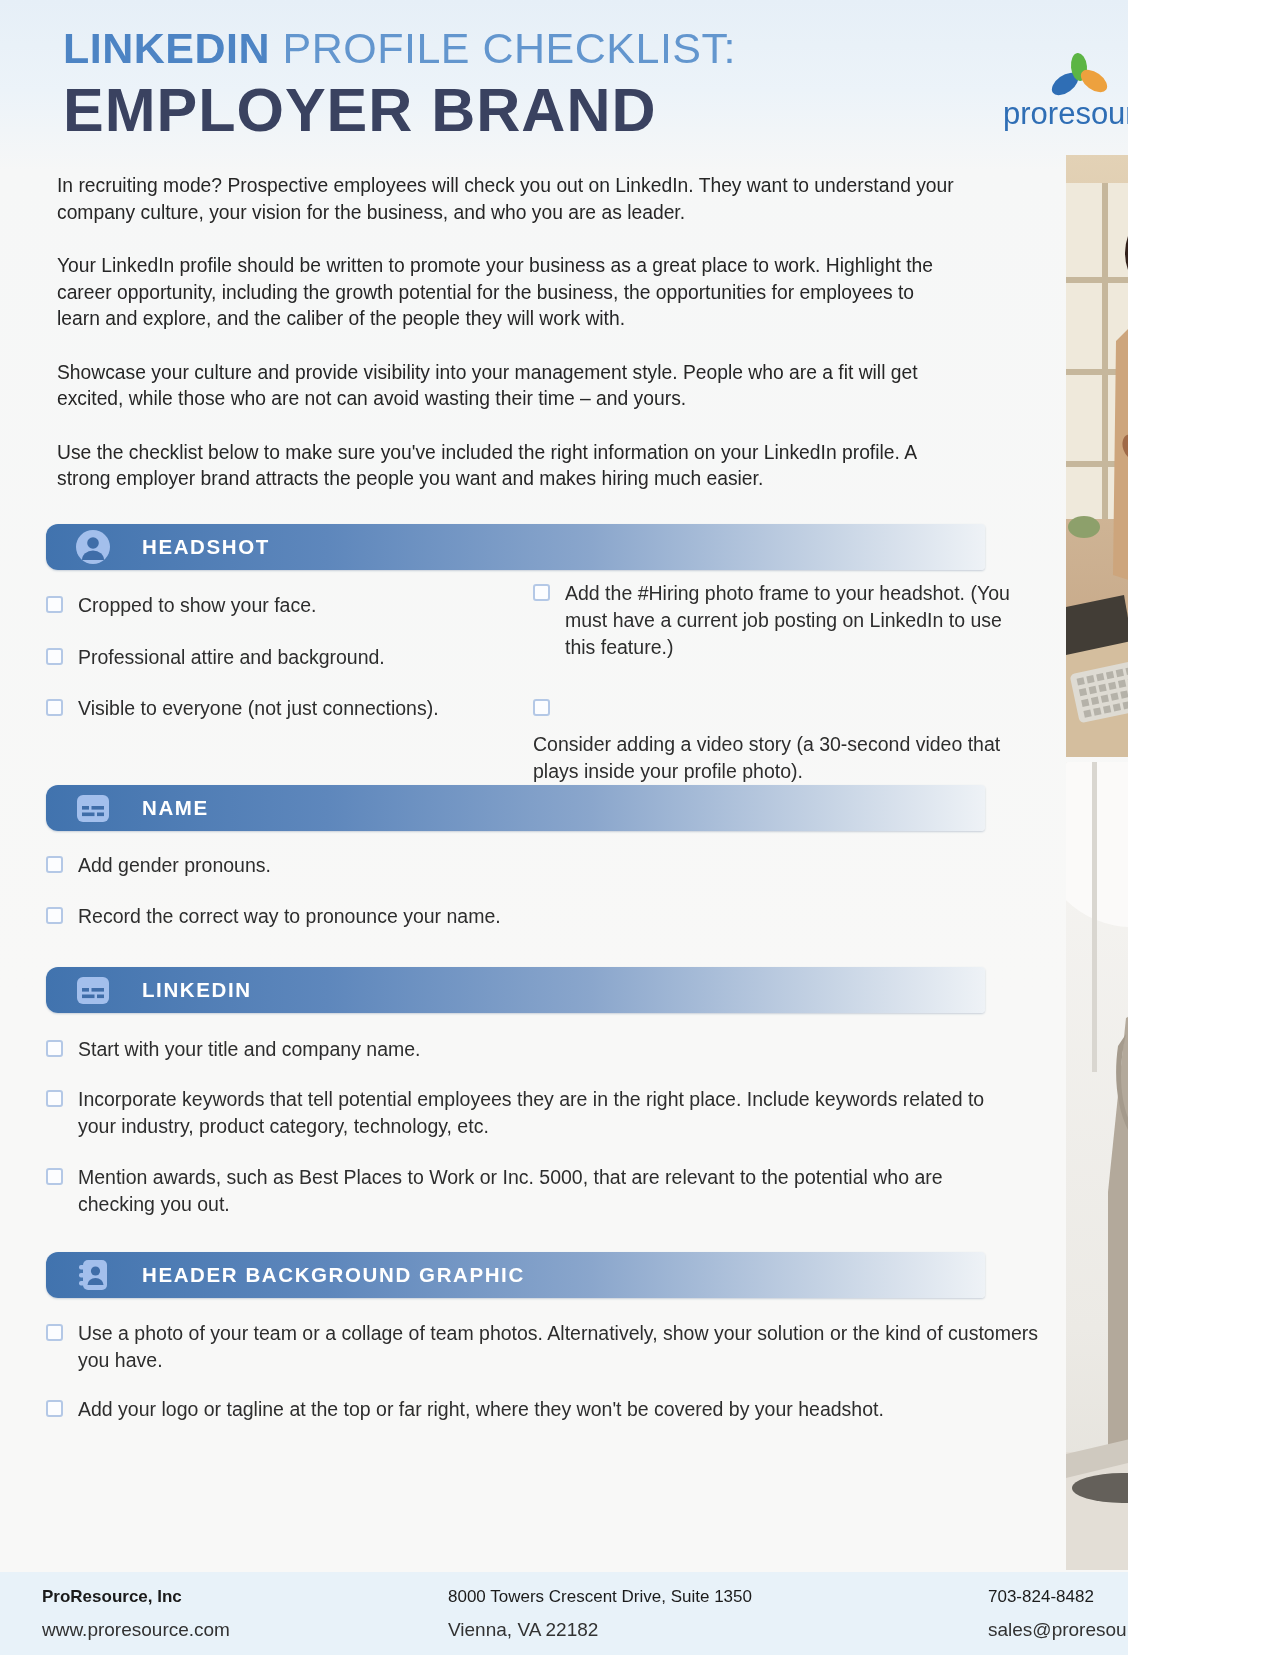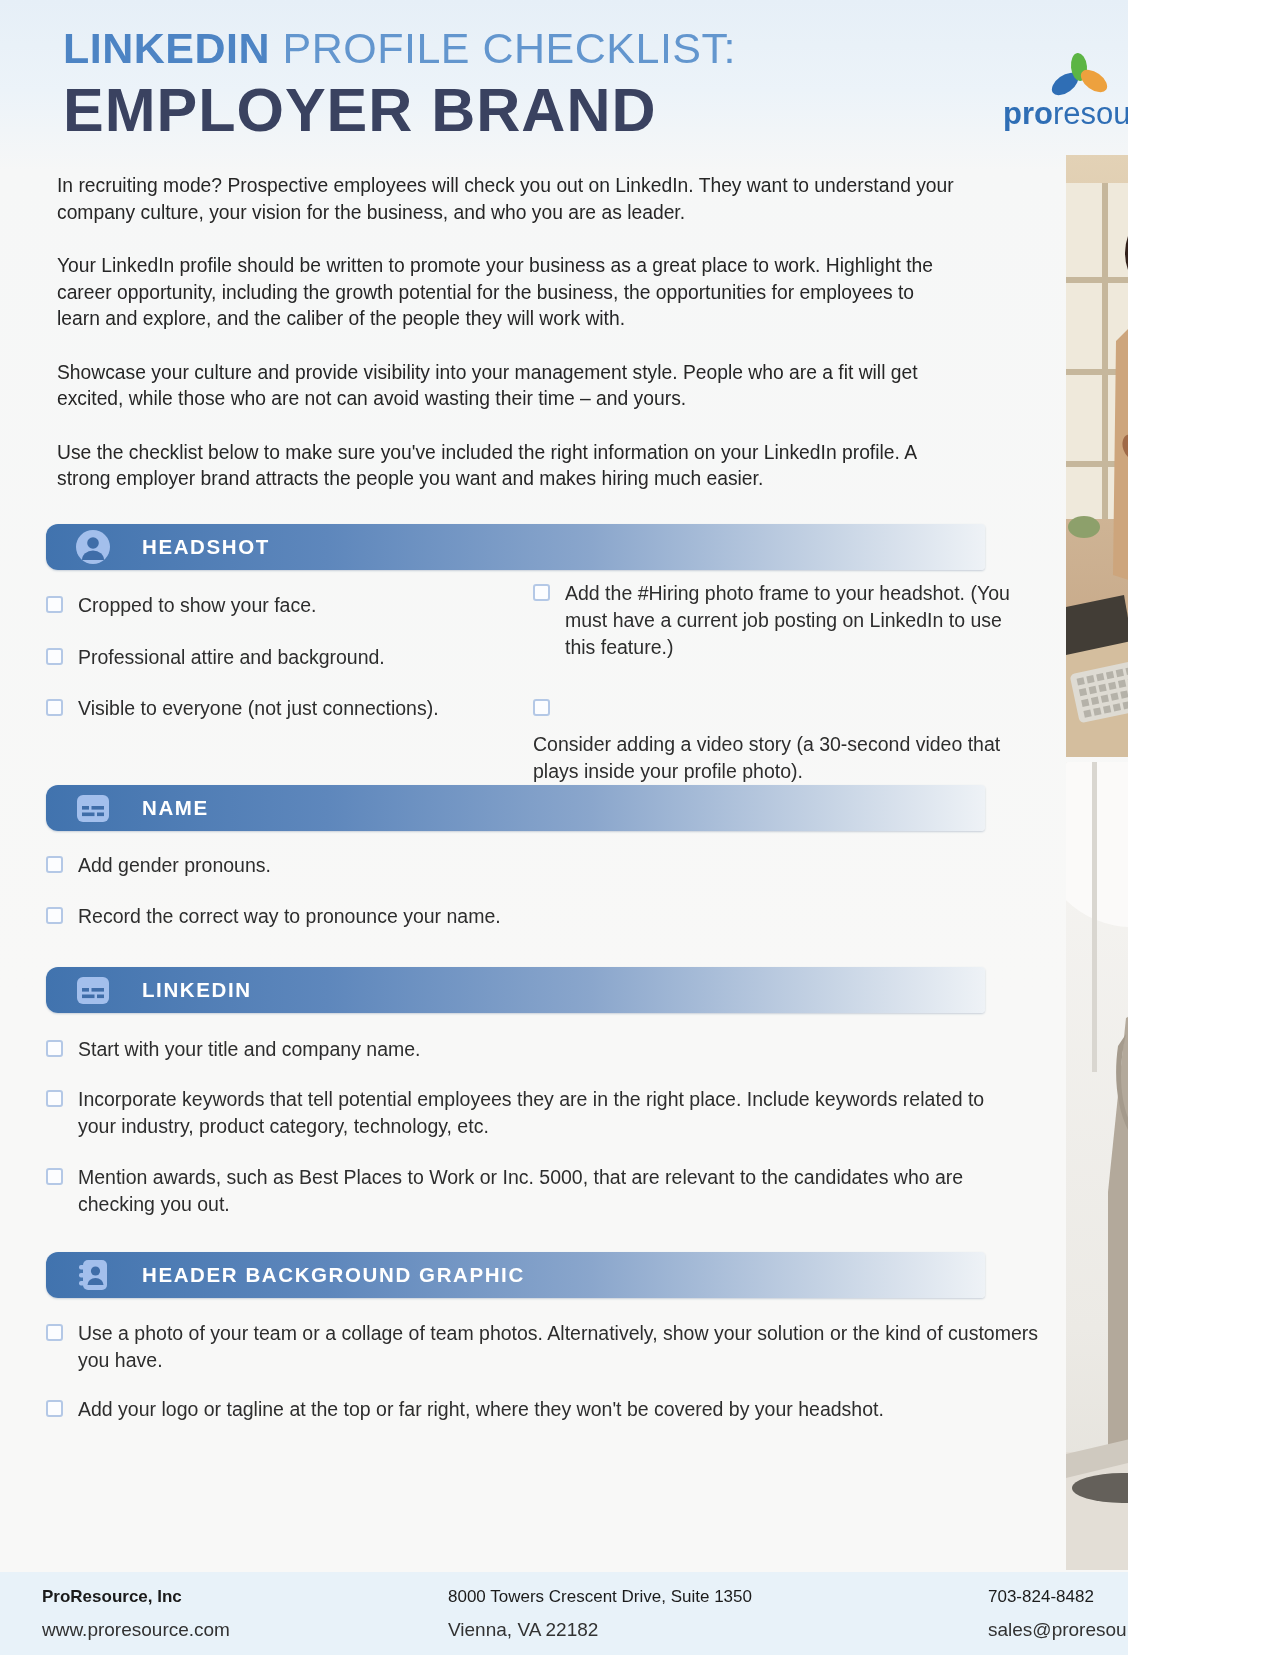--- a/index.html
+++ b/index.html
@@ -11,21 +11,21 @@
   }
   
   .title-block { position:absolute; left:63px; top:22px; }
   .title-line1 { font-size:43px; line-height:52px; letter-spacing:0.5px; white-space:nowrap; }
   .title-line1 .t-bold { font-weight:bold; color:#4d84c4; }
   .title-line1 .t-light { font-weight:normal; color:#6396ce; }
   .title-line2 { font-size:61px; line-height:68px; font-weight:bold; color:#3a4260; letter-spacing:1px; margin-top:2px; white-space:nowrap; }
   .logo { position:absolute; left:1003px; top:52px; width:200px; text-align:left; }
   .logo-leaves { margin-left:38px; display:block; }
   .logo-text { font-size:31px; line-height:32px; color:#2f6eb5; white-space:nowrap; }
-  .logo-text .l-pro { font-weight:bold; }
+  .logo-text .l-pro { font-weight:normal; }
   
   .intro { position:absolute; left:57px; top:173px; width:905px; font-size:19.3px; line-height:26.5px; color:#262626; }
   .intro p { margin-bottom:27px; }
   
   .section-bar {
     position:absolute; left:46px; width:939px; height:46px;
     border-radius:12px 4px 4px 12px;
     background:linear-gradient(90deg,#4173ae 0%, #5e87bc 30%, #8aa6cc 58%, #c3d1e3 82%, #eef2f6 100%);
     box-shadow:0 1px 2px rgba(60,90,130,.25);
   }
@@ -276,21 +276,21 @@
   <div class="check-row" style="top:1036px; left:46px; width:960px;">
     <div class="checkbox"></div>
     <div>Start with your title and company name.</div>
   </div>
   <div class="check-row" style="top:1086px; left:46px; width:962px;">
     <div class="checkbox"></div>
     <div>Incorporate keywords that tell potential employees they are in the right place. Include keywords related to your industry, product category, technology, etc.</div>
   </div>
   <div class="check-row" style="top:1164px; left:46px; width:962px;">
     <div class="checkbox"></div>
-    <div>Mention awards, such as Best Places to Work or Inc. 5000, that are relevant to the candidates who are checking you out.</div>
+    <div>Mention awards, such as Best Places to Work or Inc. 5000, that are relevant to the potential who are checking you out.</div>
   </div>
 
   <div class="section-bar" style="top:1252px;">
     <svg class="bar-icon" viewBox="0 0 34 34">
       <rect x="7" y="2" width="24" height="30" rx="5" fill="#a3bfec"></rect>
       <rect x="3" y="7" width="6" height="4.5" rx="2" fill="#a3bfec"></rect>
       <rect x="3" y="15" width="6" height="4.5" rx="2" fill="#a3bfec"></rect>
       <rect x="3" y="23" width="6" height="4.5" rx="2" fill="#a3bfec"></rect>
       <g fill="#3f6da8">
         <circle cx="19.5" cy="13" r="4.6"></circle>

